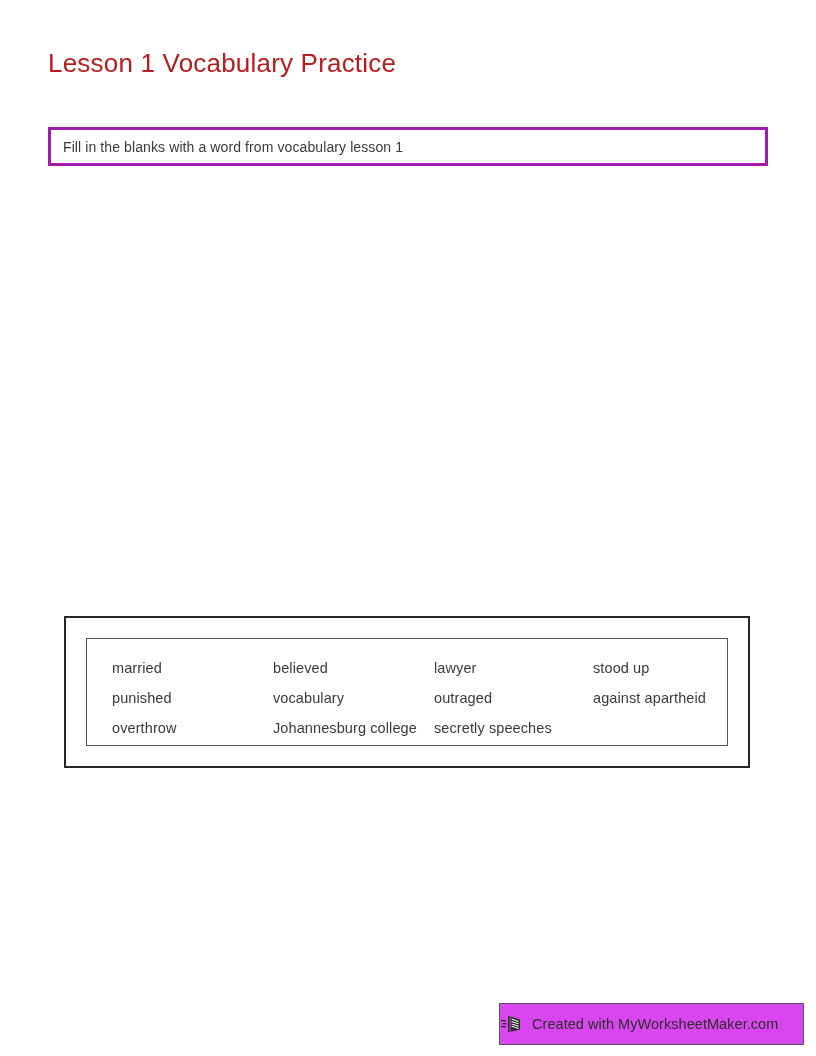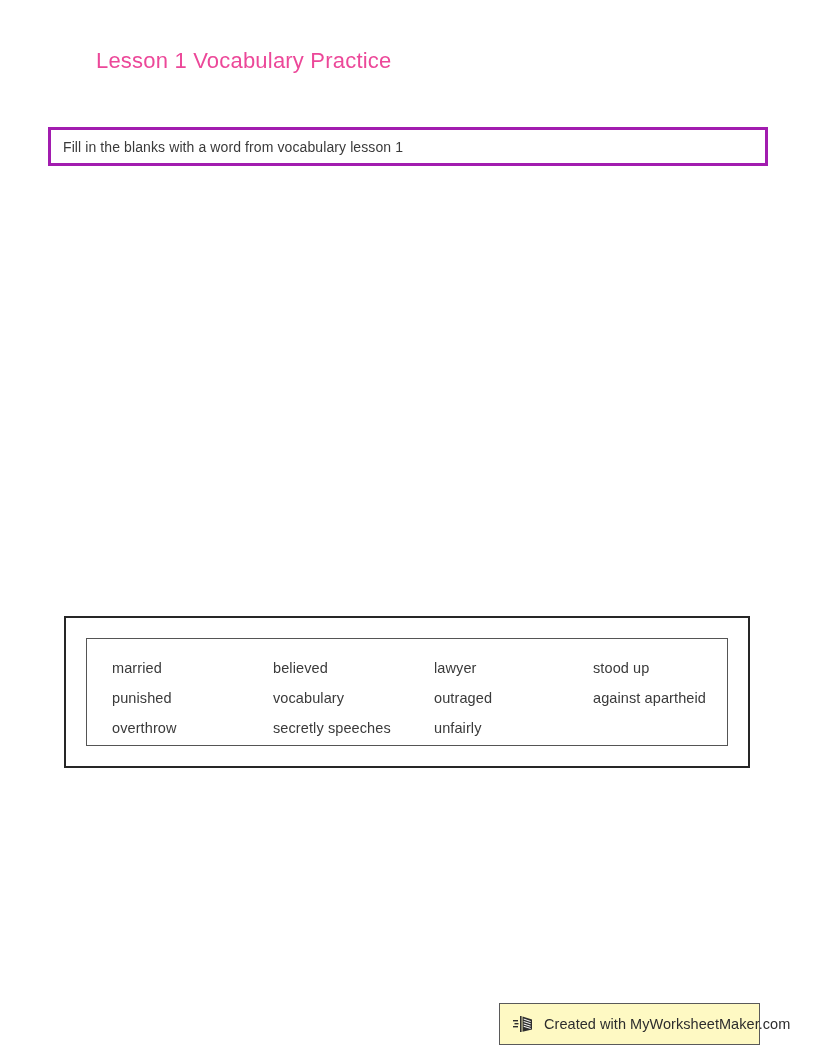--- a/index.html
+++ b/index.html
@@ -14,26 +14,25 @@
     font-family: "Liberation Sans", sans-serif;
     color: #3a3a3a;
     overflow: hidden;
   }
 
   
   .worksheet-title {
     position: absolute;
     left: 48px;
     top: 48px;
-    font-size: 22px;
+    font-size: 26px;
     font-weight: 300;
     letter-spacing: 0.2px;
-    color: #ec4899;
+    color: #b91c1c;
     white-space: nowrap;
-    margin-left: 48px;
   }
 
   
   .instruction-box {
     position: absolute;
     left: 48px;
     top: 127px;
     width: 720px;
     height: 39px;
     box-sizing: border-box;
@@ -96,28 +95,27 @@
     line-height: 20px;
     padding-top: 5px;
   }
   .word-cell.empty { height: 30px; }
 
   
   .footer-badge {
     position: absolute;
     left: 499px;
     top: 1003px;
-    width: 261px;
+    width: 305px;
     height: 42px;
     box-sizing: border-box;
     border: 1px solid #5a5a5a;
-    background: #fef9c3;
+    background: #d946ef;
     display: flex;
     align-items: center;
-    padding-left: 12px;
   }
   .badge-icon {
     width: 24px;
     height: 24px;
     flex: 0 0 24px;
     margin-right: 8px;
     display: block;
   }
   .badge-text {
     font-size: 14.5px;
@@ -145,23 +143,23 @@
       <div class="word-cell">believed</div>
       <div class="word-cell">lawyer</div>
       <div class="word-cell">stood up</div>
 
       <div class="word-cell">punished</div>
       <div class="word-cell">vocabulary</div>
       <div class="word-cell">outraged</div>
 
       <div class="word-cell">against apartheid</div>
       <div class="word-cell">overthrow</div>
+      <div class="word-cell wrap">Johannesburg college</div>
       <div class="word-cell">secretly speeches</div>
 
-      <div class="word-cell">unfairly</div>
       <div class="word-cell empty"></div>
       <div class="word-cell empty"></div>
       <div class="word-cell empty"></div>
     </div>
   </div>
 </div>
 
 <div class="footer-badge">
   <svg class="badge-icon" viewBox="0 0 24 24">
     <g fill="#2e2e2e">

